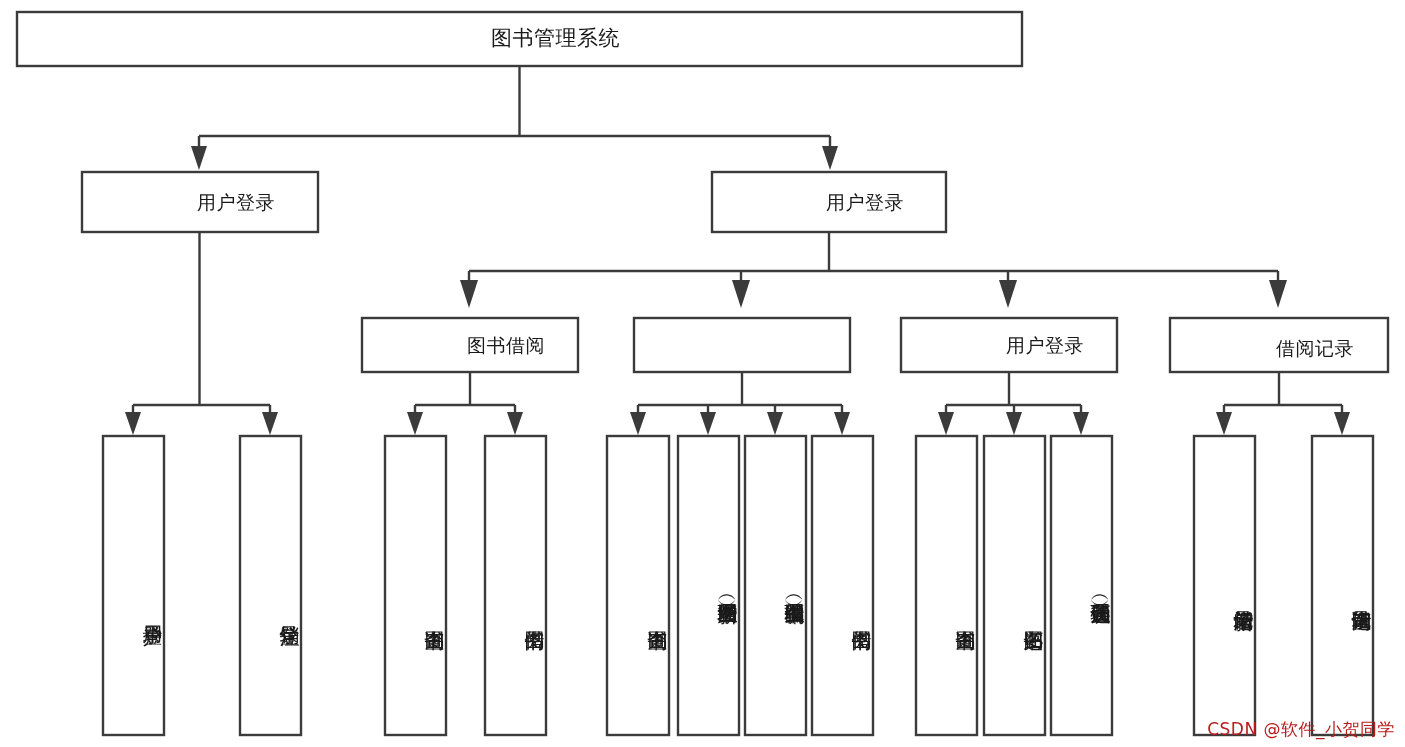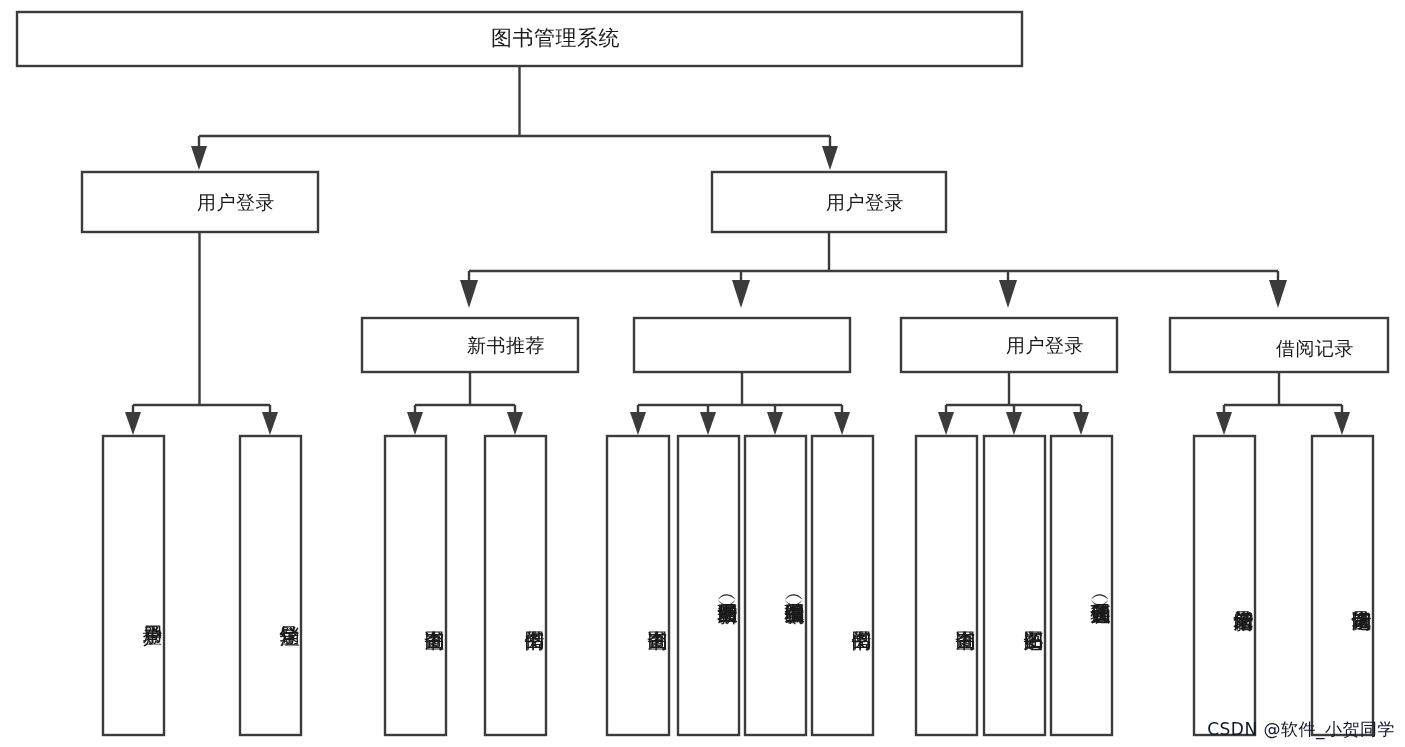--- a/index.html
+++ b/index.html
@@ -64,21 +64,21 @@
     writing-mode: vertical-rl;
     text-orientation: upright;
     white-space: nowrap;
     pointer-events: none;
     overflow: hidden;
   }
   .watermark {
     position: absolute;
     right: 10px;
     bottom: 6px;
-    color: #0f172a;
+    color: #b91c1c;
     font-size: 17px;
     letter-spacing: 0.5px;
     white-space: nowrap;
     pointer-events: none;
   }
 </style>
 </head>
 <body>
 
 <div id="diagram-root">
@@ -148,21 +148,21 @@
 
     <rect class="node-box" x="1194" y="436" width="61" height="299"></rect>
     <rect class="node-box" x="1312" y="436" width="61" height="299"></rect>
   </svg>
 
   <div class="node-label-h" style="left:17px; top:12px; width:1005px; height:54px; font-size:21px;">图书管理系统</div>
 
   <div class="node-label-h" style="left:82px; top:172px; width:236px; height:60px;border-radius:22px;">用户登录</div>
   <div class="node-label-h" style="left:712px; top:172px; width:234px; height:60px;">用户登录</div>
 
-  <div class="node-label-h" style="left:362px; top:318px; width:216px; height:54px;">新书推荐</div>
+  <div class="node-label-h" style="left:362px; top:318px; width:216px; height:54px;">图书借阅</div>
   <div class="node-label-h" style="left:901px; top:318px; width:216px; height:54px;">用户登录</div>
   <div class="node-label-h" style="left:1170px; top:318px; width:218px; height:60px;">借阅记录</div>
 
   <div class="node-label-v" style="left:103px; top:490px; width:61px; height:240px;">用户登录</div>
   <div class="node-label-v" style="left:240px; top:490px; width:61px; height:240px;">注销登录</div>
 
   <div class="node-label-v" style="left:385px; top:500px; width:61px; height:230px;">查询图书</div>
   <div class="node-label-v" style="left:485px; top:500px; width:61px; height:230px;">借阅图书</div>
 
   <div class="node-label-v" style="left:607px; top:500px; width:62px; height:230px;">查询图书</div>

